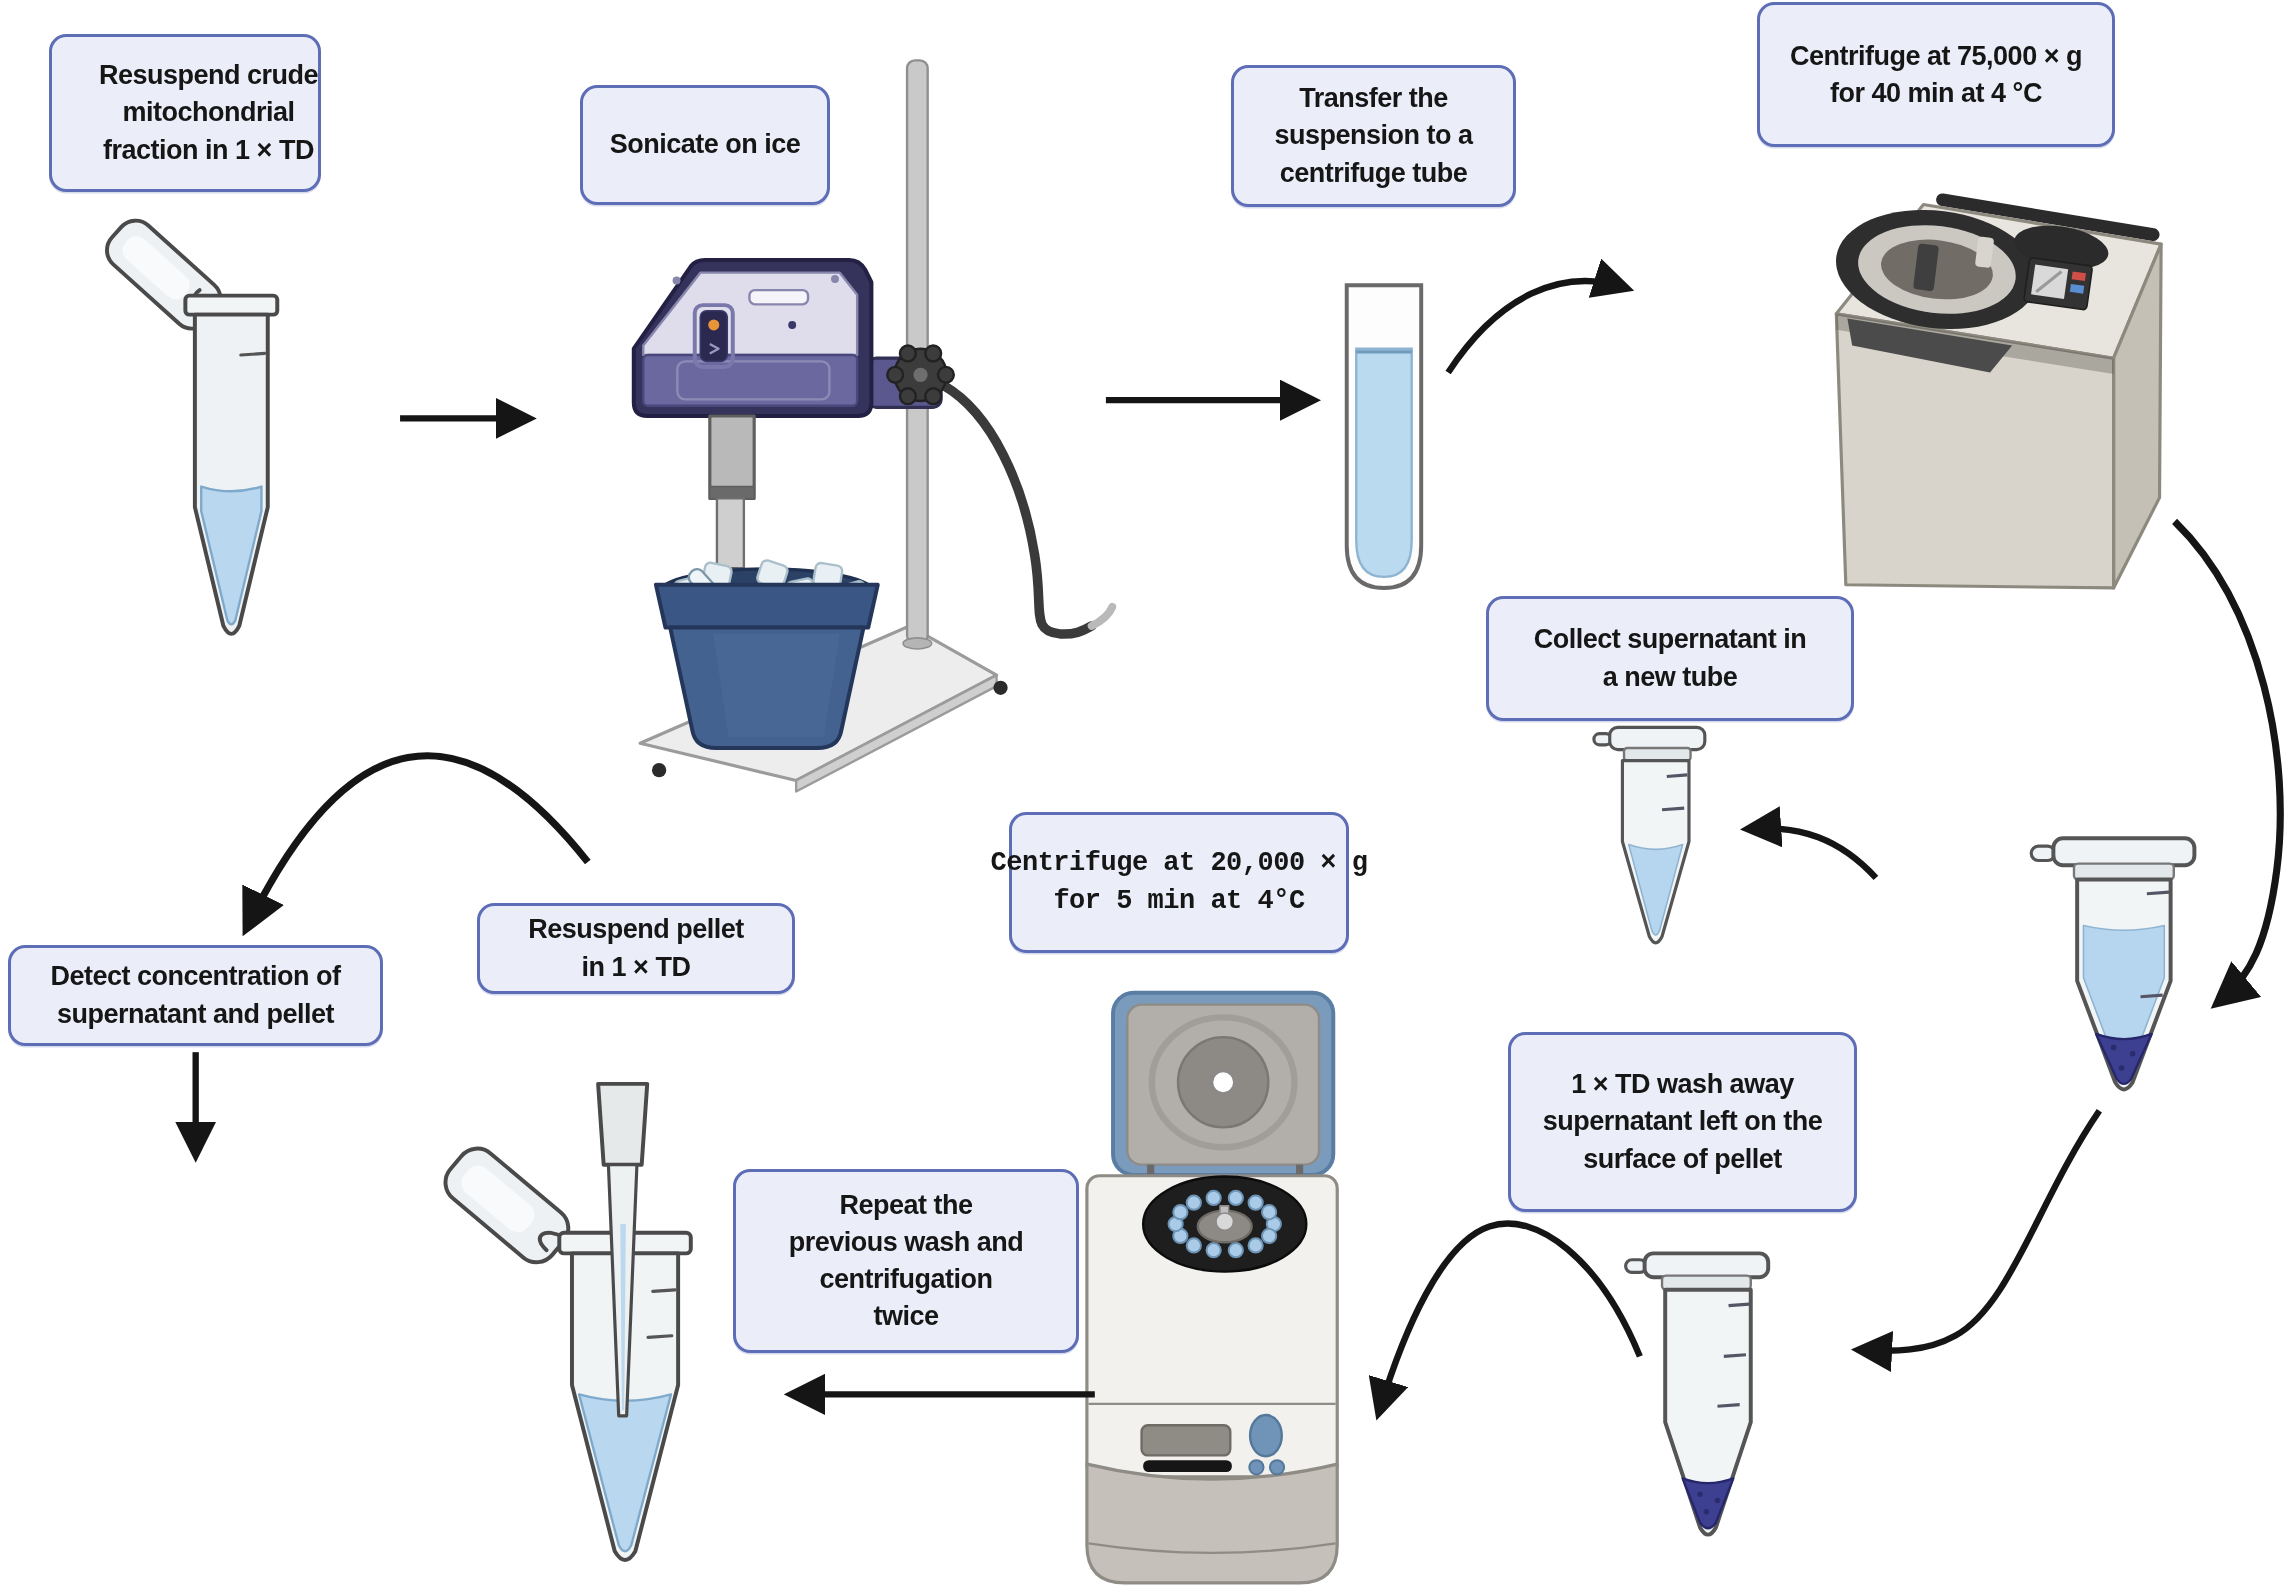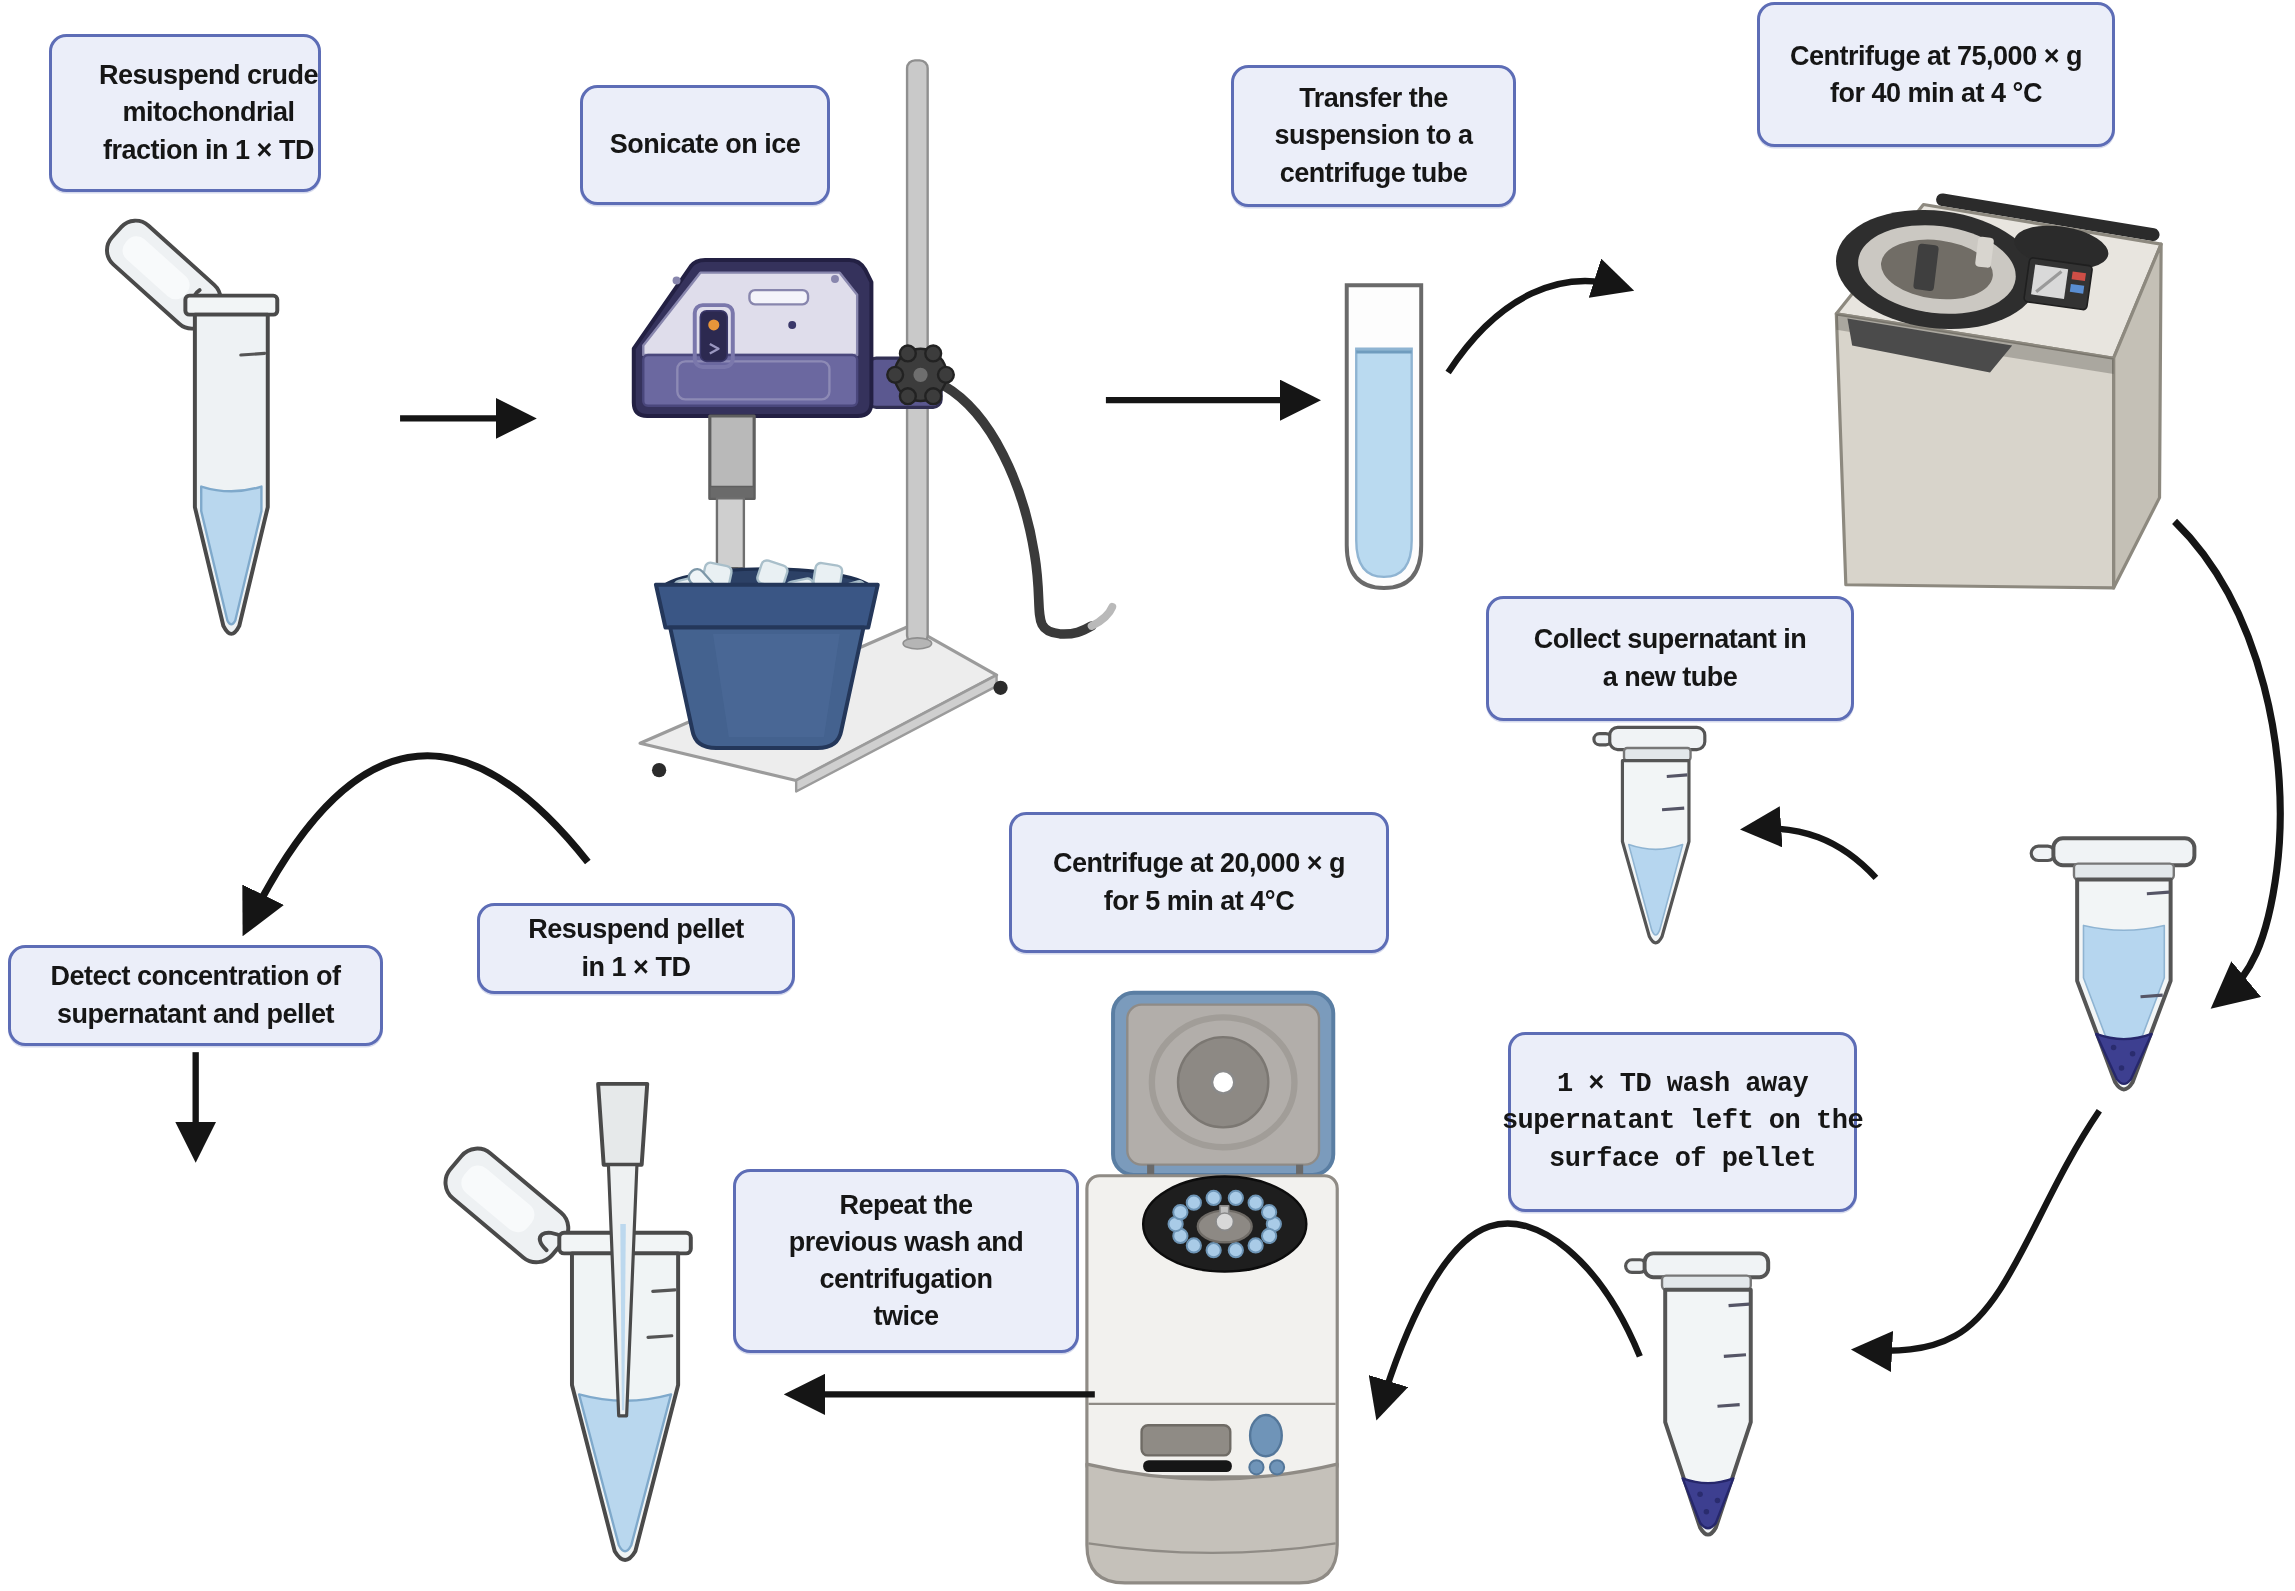--- a/index.html
+++ b/index.html
@@ -270,29 +270,29 @@
 centrifuge tube</span>
     </div>
 <div class="step-box" style="left:1757px;top:2.4px;width:358px;height:145px;">
       <span class="step-label">Centrifuge at 75,000 × g
 for 40 min at 4 °C</span>
     </div>
 <div class="step-box" style="left:1486px;top:596px;width:368px;height:125px;">
       <span class="step-label">Collect supernatant in
 a new tube</span>
     </div>
-<div class="step-box" style="left:1009px;top:812px;width:380px;height:141px;">
+<div class="step-box" style="left:1009px;top:812px;width:340px;height:141px;font-family:Liberation Mono, monospace;">
       <span class="step-label">Centrifuge at 20,000 × g
 for 5 min at 4°C</span>
     </div>
 <div class="step-box" style="left:477px;top:903px;width:318px;height:91px;">
       <span class="step-label">Resuspend pellet
 in 1 × TD</span>
     </div>
-<div class="step-box" style="left:1508px;top:1032px;width:349px;height:180px;font-family:Liberation Mono, monospace;">
+<div class="step-box" style="left:1508px;top:1032px;width:349px;height:180px;">
       <span class="step-label">1 × TD wash away
 supernatant left on the
 surface of pellet</span>
     </div>
 <div class="step-box" style="left:733px;top:1169px;width:346px;height:184px;">
       <span class="step-label">Repeat the
 previous wash and
 centrifugation
 twice</span>
     </div>

